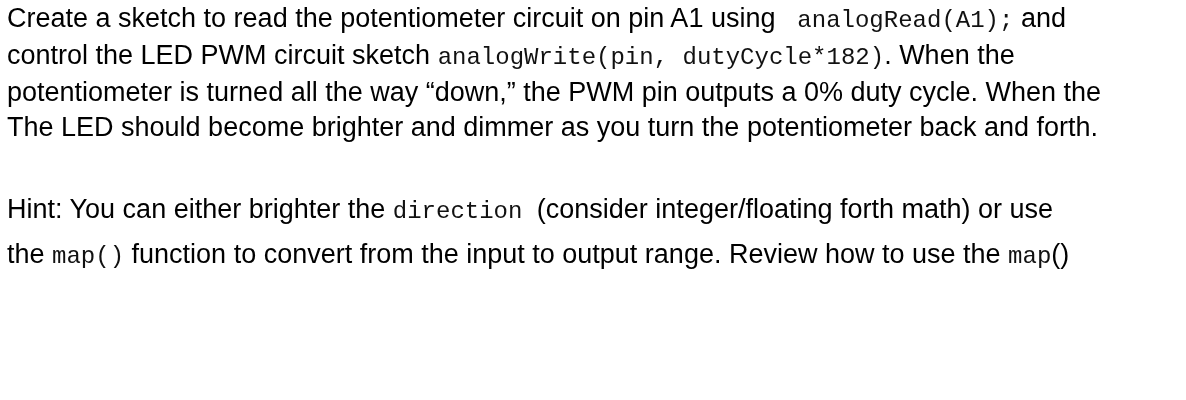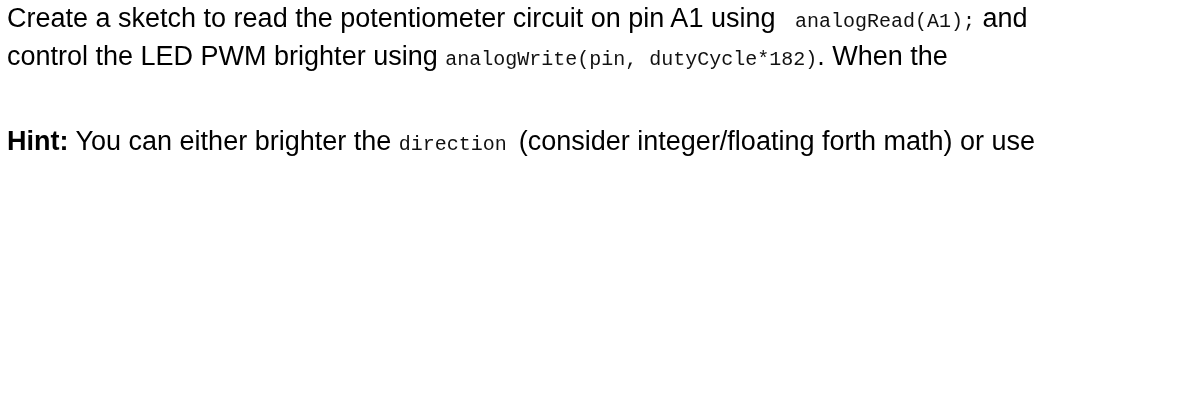--- a/index.html
+++ b/index.html
@@ -18,31 +18,34 @@
     font-family: "Liberation Sans", sans-serif;
     font-size: 27px;
     color: #000000;
   }
   .para { display: block; }
   .line { white-space: pre; }
   .para-task .line { line-height: 35px; }
   .para-hint { margin-top: 43px; }
   .para-hint .line { line-height: 43px; }
   .seg-sans { font-family: Liberation Sans, sans-serif; }
-  .seg-bold { font-family: "Liberation Sans", sans-serif; font-weight: bold; }
+  .seg-bold { font-family: "Liberation Sans", sans-serif; font-weight: normal; }
   .seg-mono {
     font-family: "Liberation Mono", "DejaVu Sans Mono", monospace;
-    font-size: 20px;
+    font-size: 24px;
     color: #111111;
   }
 </style>
 </head>
 <body>
 
 <div class="page">
   <div class="para para-task">
       <div class="line"><span class="seg-sans">Create a sketch to read the potentiometer circuit on pin A1 using </span><span class="seg-mono"> analogRead(A1);</span><span class="seg-sans"> and</span></div>
-      <div class="line"><span class="seg-sans">control the LED PWM brighter using </span><span class="seg-mono">analogWrite(pin, dutyCycle*182)</span><span class="seg-sans">. When the</span></div>
+      <div class="line"><span class="seg-sans">control the LED PWM circuit sketch </span><span class="seg-mono">analogWrite(pin, dutyCycle*182)</span><span class="seg-sans">. When the</span></div>
+      <div class="line"><span class="seg-sans">potentiometer is turned all the way “down,” the PWM pin outputs a 0% duty cycle. When the</span></div>
+      <div class="line"><span class="seg-sans">The LED should become brighter and dimmer as you turn the potentiometer back and forth.</span></div>
     </div>
   <div class="para para-hint">
       <div class="line"><span class="seg-bold">Hint:</span><span class="seg-sans"> You can either brighter the </span><span class="seg-mono">direction </span><span class="seg-sans">(consider integer/floating forth math) or use</span></div>
+      <div class="line"><span class="seg-sans">the </span><span class="seg-mono">map()</span><span class="seg-sans"> function to convert from the input to output range. Review how to use the </span><span class="seg-mono">map</span><span class="seg-sans">()</span></div>
     </div>
 </div>
 
 </body></html>

